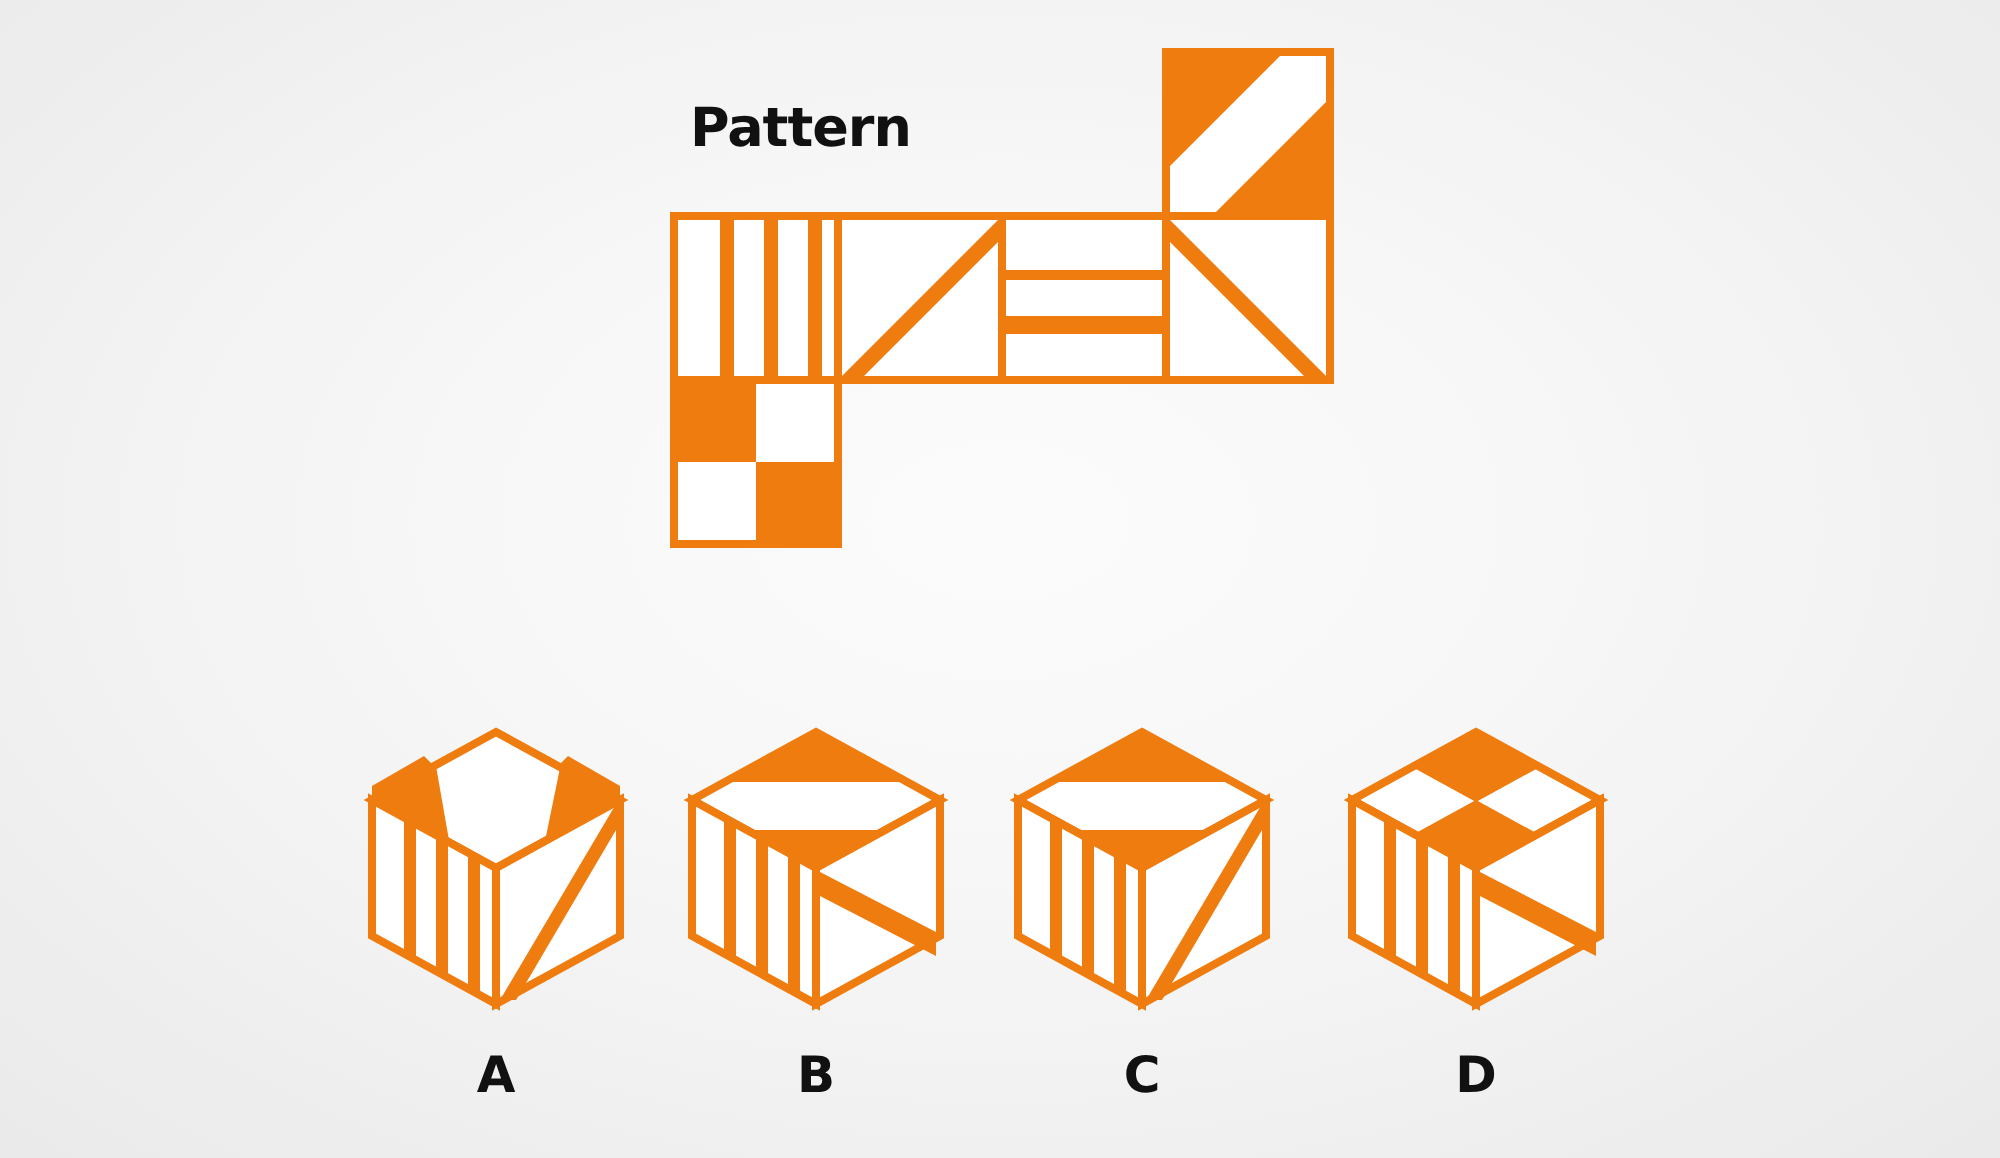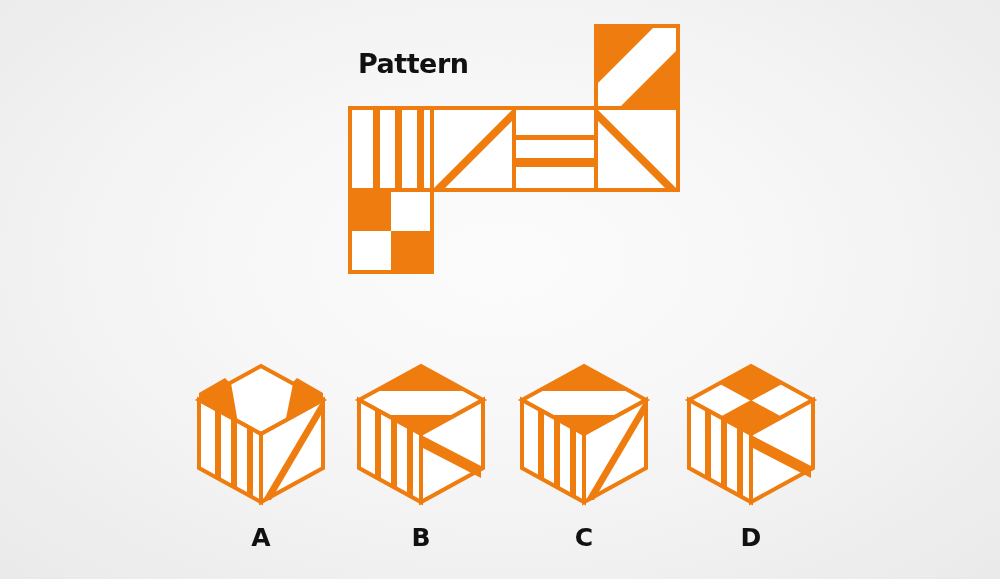--- a/index.html
+++ b/index.html
@@ -3,21 +3,21 @@
 <meta charset="utf-8">
 <style>
   html,body{margin:0;padding:0;}
   body{
     width:1000px;height:579px;overflow:hidden;
     font-family:"Liberation Sans", sans-serif;
     background:#f2f2f2;
     background-image:radial-gradient(ellipse 70% 75% at 50% 45%, #fbfbfb 0%, #f7f7f7 40%, #efefef 78%, #eaeaea 100%);
     position:relative;
   }
-  #stage{position:absolute;left:0;top:0;width:836px;height:579px;margin-left:13px;}
+  #stage{position:absolute;left:0;top:0;width:836px;height:579px;}
   svg{display:block;}
   .ttl{
     font-family:"DejaVu Sans","Liberation Sans",sans-serif;
     font-weight:bold;font-size:27px;fill:#111;letter-spacing:-0.5px;
   }
   .lbl{
     font-family:"DejaVu Sans","Liberation Sans",sans-serif;
     font-weight:bold;font-size:25px;fill:#111;text-anchor:middle;letter-spacing:0px;
   }
 </style>

